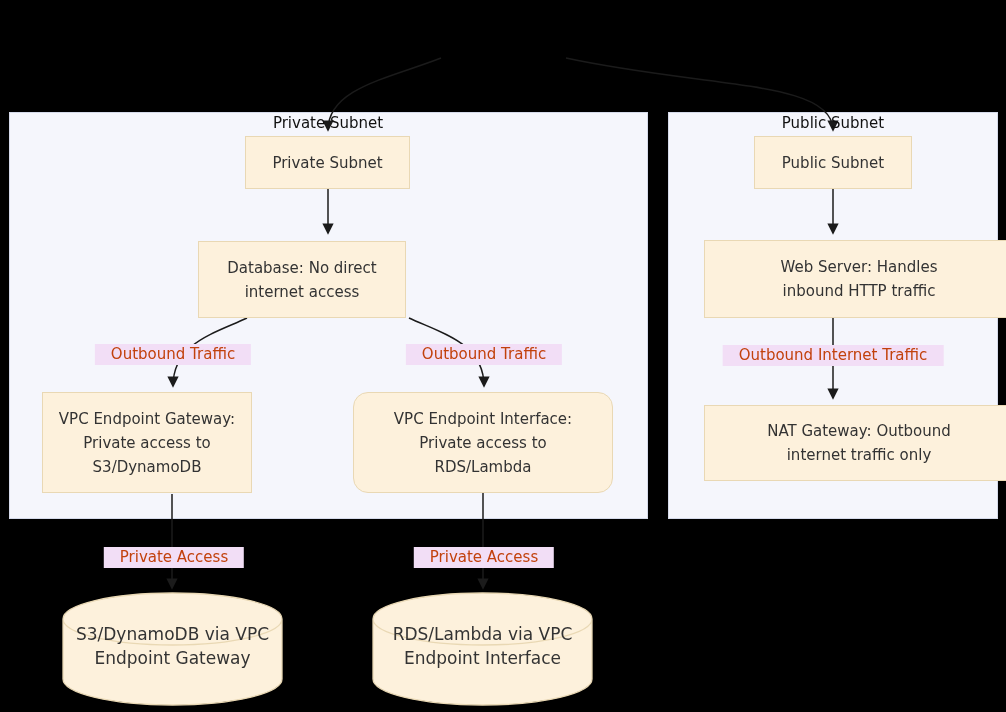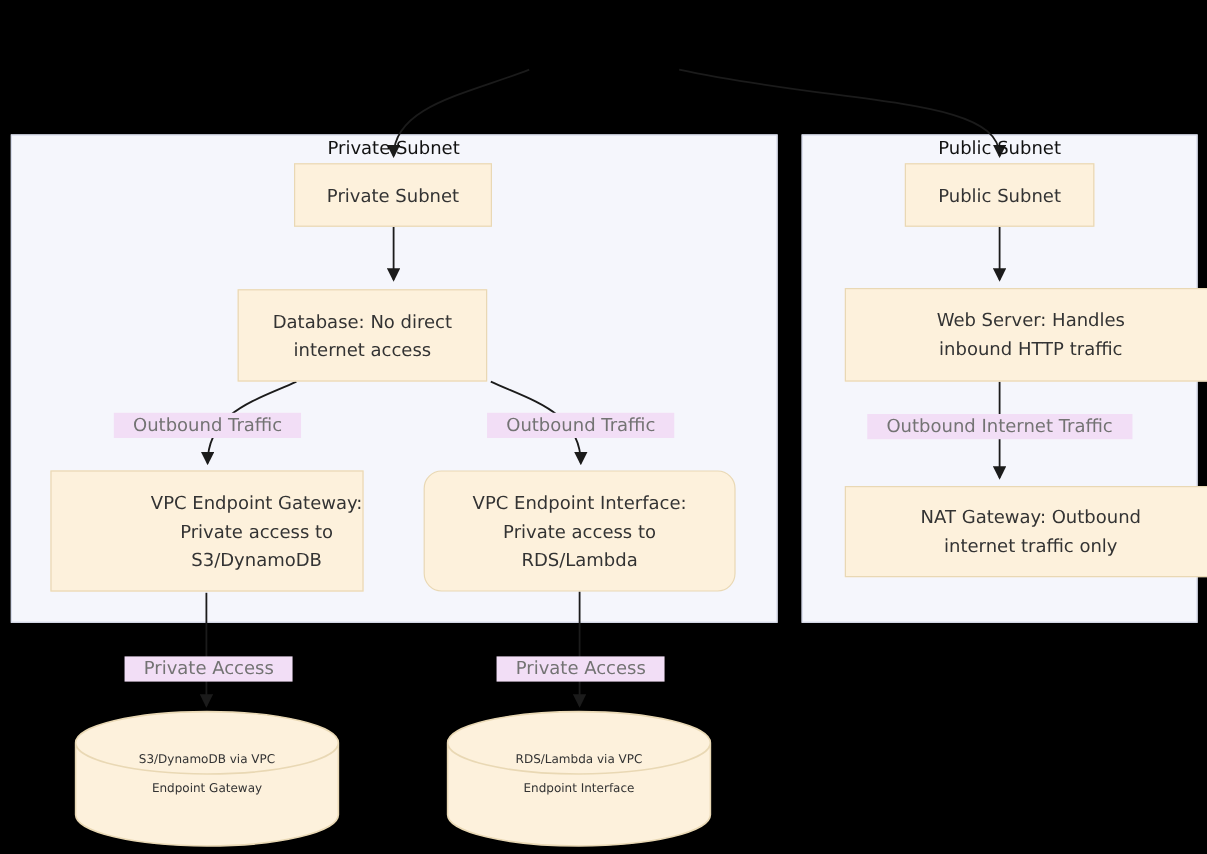--- a/index.html
+++ b/index.html
@@ -33,26 +33,26 @@
   #edges{position:absolute;left:0;top:0;z-index:2;}
   .node{
     position:absolute;background:var(--node_fill);
     border:1px solid var(--node_border);box-sizing:border-box;
     display:flex;align-items:center;justify-content:center;
     text-align:center;font-size:15px;line-height:24px;
     white-space:pre;color:var(--text_color);z-index:3;
   }
   .cyl-text{
     position:absolute;display:flex;align-items:center;justify-content:center;
-    text-align:center;font-size:10px;line-height:24px;white-space:pre;
+    text-align:center;font-size:17px;line-height:24px;white-space:pre;
     color:var(--text_color);z-index:4;
   }
   .edge-label{
     position:absolute;transform:translateX(-50%);
-    background:var(--edge_label_bg);color:#737373;
+    background:var(--edge_label_bg);color:#c2410c;
     font-size:15px;line-height:19px;padding:1px 16px;
     white-space:pre;z-index:4;
   }
 </style>
 </head>
 <body>
 
 <div id="canvas">
 
   <div class="cluster" style="left:9px;top:112px;width:639px;height:407px;"></div>
@@ -87,21 +87,21 @@
 
   <div class="node" style="left:245px;top:136px;width:165px;height:53px;">
     <span>Private Subnet</span>
   </div>
 
   <div class="node" style="left:198px;top:241px;width:208px;height:77px;">
     <span>Database: No direct
 internet access</span>
   </div>
 
-  <div class="node" style="left:42px;top:392px;width:261px;height:101px;justify-content:flex-end;">
+  <div class="node" style="left:42px;top:392px;width:210px;height:101px;">
     <span>VPC Endpoint Gateway:
 Private access to
 S3/DynamoDB</span>
   </div>
 
   <div class="node" style="left:353px;top:392px;width:260px;height:101px;border-radius:15px;">
     <span>VPC Endpoint Interface:
 Private access to
 RDS/Lambda</span>
   </div>

